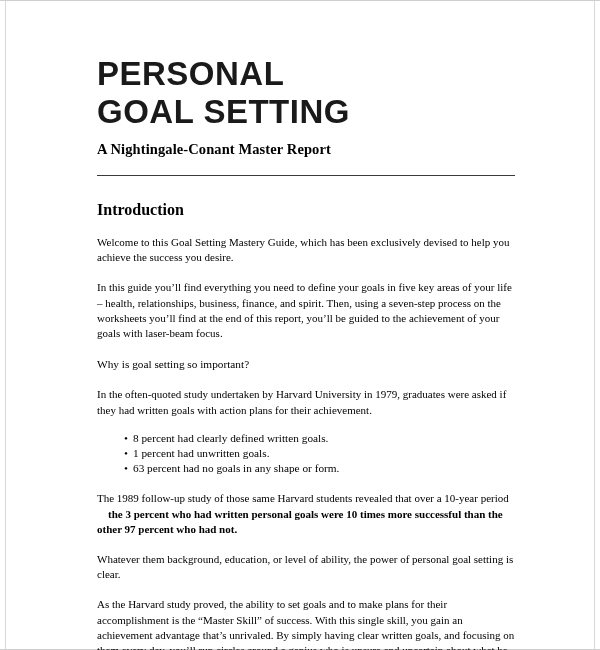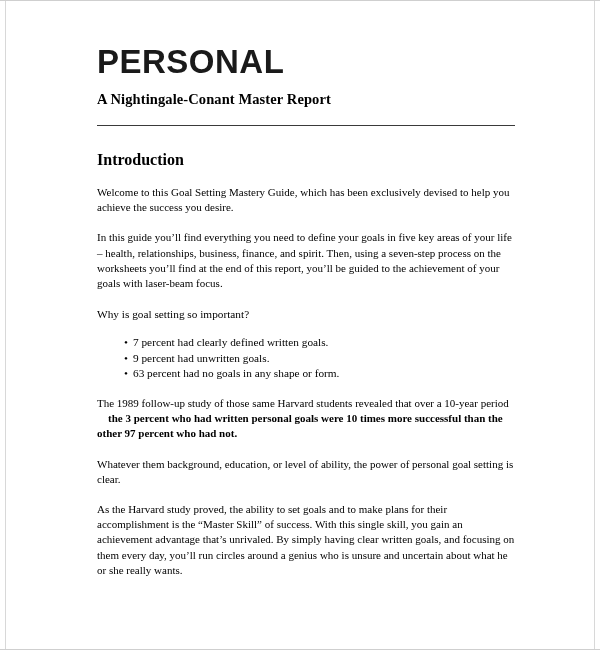--- a/index.html
+++ b/index.html
@@ -48,21 +48,21 @@
   
   .doc-title {
     font-family: "Liberation Sans", "DejaVu Sans", sans-serif;
     font-weight: 700;
     font-size: 33px;
     line-height: 38px;
     letter-spacing: 0.5px;
     margin: 0;
     color: #1a1a1a;
   }
-  .doc-title .line1 { display: block; padding-top: 42px; }
+  .doc-title .line1 { display: block; padding-top: 54px; }
   .doc-title .line2 { display: block; }
 
   .doc-subtitle {
     font-family: "Liberation Serif", "DejaVu Serif", serif;
     font-weight: 700;
     font-size: 14.5px;
     line-height: 18px;
     margin: 9px 0 0 0;
     letter-spacing: 0.1px;
   }
@@ -124,38 +124,40 @@
   strong { font-weight: 700; margin-left: 11px; }
 </style>
 </head>
 <body>
 
 <div id="page">
   <div id="content">
 
     <h1 class="doc-title">
       <span class="line1">PERSONAL</span>
+      <span class="line2">GOAL SETTING</span>
     </h1>
 
     <div class="doc-subtitle">A Nightingale-Conant Master Report</div>
 
     <hr class="rule">
 
     <h2 class="section-heading">Introduction</h2>
 
     <p class="body first-para">Welcome to this Goal Setting Mastery Guide, which has been exclusively devised to help you achieve the success you desire.</p>
 
     <p class="body">In this guide you’ll find everything you need to define your goals in five key areas of your life – health, relationships, business, finance, and spirit. Then, using a seven-step process on the worksheets you’ll find at the end of this report, you’ll be guided to the achievement of your goals with laser-beam focus.</p>
 
     <p class="subheading">Why is goal setting so important?</p>
 
+    <p class="body">In the often-quoted study undertaken by Harvard University in 1979, graduates were asked if they had written goals with action plans for their achievement.</p>
 
     <ul class="stats">
-      <li>7 percent had clearly defined written goals.</li>
-      <li>9 percent had unwritten goals.</li>
+      <li>8 percent had clearly defined written goals.</li>
+      <li>1 percent had unwritten goals.</li>
       <li>63 percent had no goals in any shape or form.</li>
     </ul>
 
     <p class="body"><span>The 1989 follow-up study of those same Harvard students revealed that over a 10-year period </span><strong>the 3 percent who had written personal goals were 10 times more successful than the other 97 percent who had not.</strong></p>
 
     <p class="body">Whatever them background, education, or level of ability, the power of personal goal setting is clear.</p>
 
     <p class="body">As the Harvard study proved, the ability to set goals and to make plans for their accomplishment is the “Master Skill” of success. With this single skill, you gain an achievement advantage that’s unrivaled. By simply having clear written goals, and focusing on them every day, you’ll run circles around a genius who is unsure and uncertain about what he or she really wants.</p>
 
   </div>

